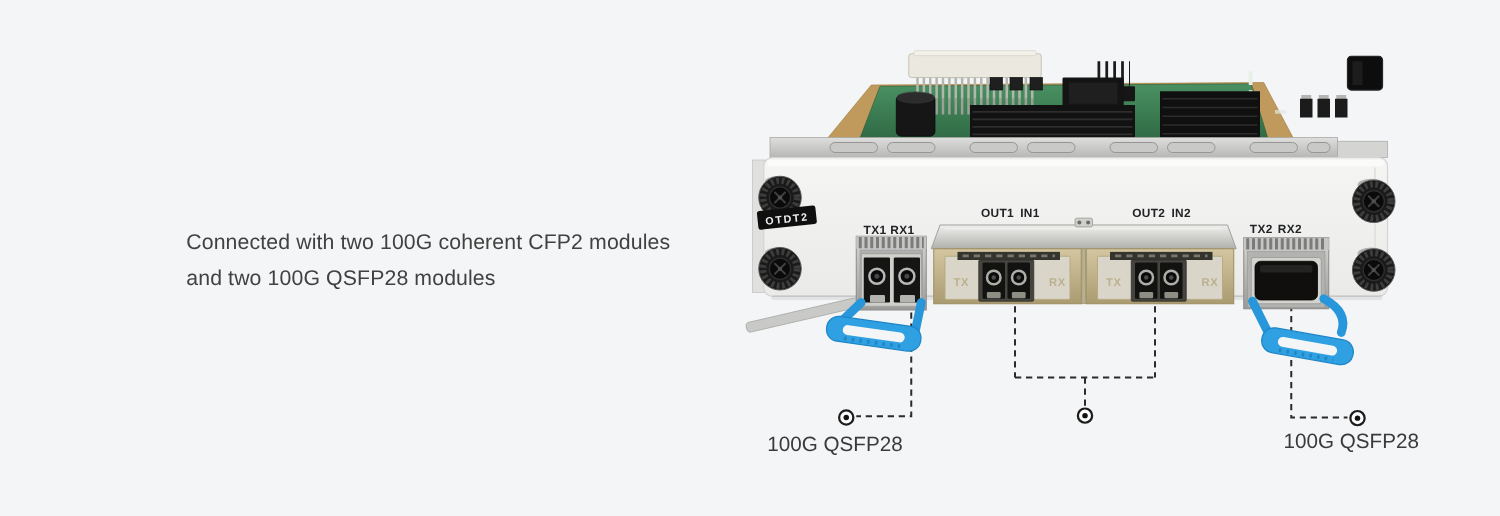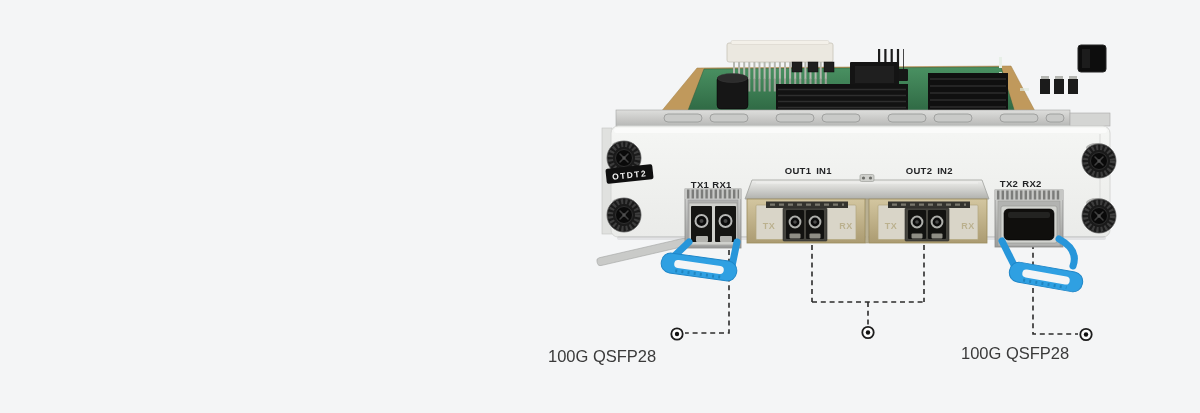--- a/index.html
+++ b/index.html
@@ -8,33 +8,35 @@
     background:#f4f5f6; overflow:hidden;
     font-family:"Liberation Sans", sans-serif;
   }
   .description {
     position:absolute; left:149px; top:179px;
     font-size:17px; line-height:29px; color:#414141;
     letter-spacing:.1px; white-space:nowrap;
   }
   .hardware-svg { position:absolute; left:0; top:0; }
   .callout-label {
-    position:absolute; width:240px; margin-left:-120px; text-align:left;
+    position:absolute; width:240px; margin-left:-120px; text-align:center;
     font-size:16.5px; color:#3a3a3a; white-space:nowrap;
   }
   .lbl-port   { font-family:"Liberation Sans", sans-serif; font-weight:bold; font-size:9.5px; fill:#222325; letter-spacing:.3px; }
   .lbl-model  { font-family:"Liberation Sans", sans-serif; font-weight:bold; font-size:8.5px; fill:#efefef; letter-spacing:1.4px; }
   .lbl-emboss { font-family:"Liberation Sans", sans-serif; font-weight:bold; font-size:9px;  fill:#b6ab85; opacity:.85; letter-spacing:.5px; }
 </style>
 </head>
 <body>
 
 <div class="stage">
 
   <div class="description">
+    <div>Connected with two 100G coherent CFP2 modules</div>
+    <div>and two 100G QSFP28 modules</div>
   </div>
 
   <svg class="hardware-svg" width="1200" height="413" viewBox="0 0 1200 413">
     <defs>
       <linearGradient id="gradCage" x1="0" y1="0" x2="0" y2="1">
         <stop offset="0" stop-color="#d6d7d5"></stop>
           <stop offset="1" stop-color="#9b9c9a"></stop>
       </linearGradient>
       <linearGradient id="gradPlate" x1="0" y1="0" x2="0" y2="1">
         <stop offset="0" stop-color="#f5f6f4"></stop>

